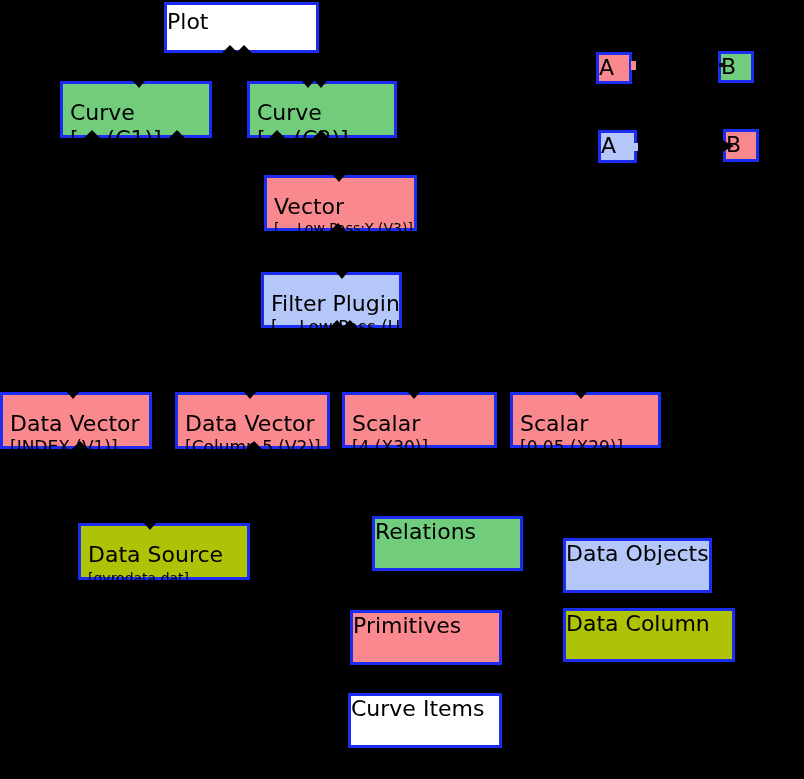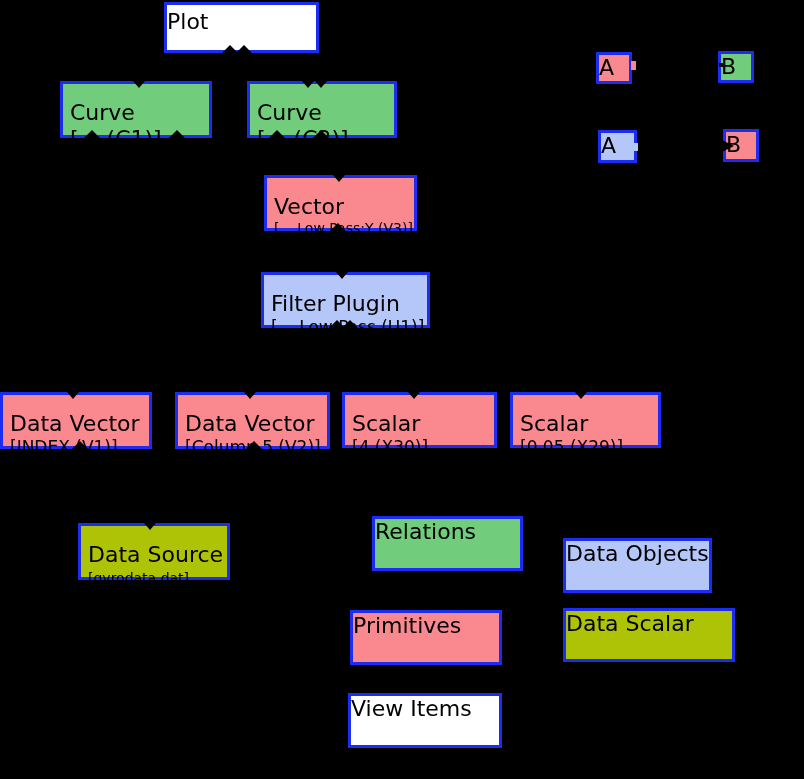--- a/index.html
+++ b/index.html
@@ -59,21 +59,21 @@
   <div class="node fill-green" style="left:247px;top:81px;width:150px;height:57px;">
     <div class="title">Curve</div>
     <div class="subtitle big">[... (C2)]</div>
   </div>
 
   <div class="node fill-pink" style="left:264px;top:175px;width:153px;height:56px;">
     <div class="title">Vector</div>
     <div class="subtitle small">[... Low Pass:Y (V3)]</div>
   </div>
 
-  <div class="node fill-blue" style="left:261px;top:272px;width:169px;height:56px;">
+  <div class="node fill-blue" style="left:261px;top:272px;width:141px;height:56px;">
     <div class="title">Filter Plugin</div>
     <div class="subtitle">[... Low Pass (U1)]</div>
   </div>
 
   <div class="node fill-pink" style="left:0px;top:392px;width:152px;height:57px;">
     <div class="title">Data Vector</div>
     <div class="subtitle">[INDEX (V1)]</div>
   </div>
 
   <div class="node fill-pink" style="left:175px;top:392px;width:155px;height:57px;">
@@ -84,21 +84,21 @@
   <div class="node fill-pink" style="left:342px;top:392px;width:155px;height:56px;">
     <div class="title">Scalar</div>
     <div class="subtitle">[4 (X30)]</div>
   </div>
 
   <div class="node fill-pink" style="left:510px;top:392px;width:151px;height:56px;">
     <div class="title">Scalar</div>
     <div class="subtitle">[0.05 (X29)]</div>
   </div>
 
-  <div class="node fill-olive" style="left:78px;top:523px;width:152px;height:57px;">
+  <div class="node fill-olive" style="left:78px;top:523px;width:172px;height:57px;">
     <div class="title">Data Source</div>
     <div class="subtitle" style="font-size:14px;text-decoration:underline;">[gyrodata.dat]</div>
   </div>
 
   <div class="node fill-pink centered key-box" style="left:596px;top:52px;width:36px;height:32px;">
     <div class="title">A</div>
   </div>
   <div class="node fill-green centered key-box" style="left:718px;top:51px;width:36px;height:32px;">
     <div class="title">B</div>
   </div>
@@ -112,24 +112,24 @@
   <div class="node fill-green centered legend-box" style="left:372px;top:516px;width:151px;height:55px;">
     <div class="title">Relations</div>
   </div>
   <div class="node fill-blue centered legend-box" style="left:563px;top:538px;width:149px;height:55px;">
     <div class="title">Data Objects</div>
   </div>
   <div class="node fill-pink centered legend-box" style="left:350px;top:610px;width:152px;height:55px;">
     <div class="title">Primitives</div>
   </div>
   <div class="node fill-olive centered legend-box" style="left:563px;top:608px;width:172px;height:54px;">
-    <div class="title">Data Scalar</div>
+    <div class="title">Data Column</div>
   </div>
   <div class="node fill-white centered legend-box" style="left:348px;top:693px;width:154px;height:55px;">
-    <div class="title">View Items</div>
+    <div class="title">Curve Items</div>
   </div>
 
   <div class="notch up" style="left:222px;top:45px;"></div>
   <div class="notch up" style="left:236px;top:45px;"></div>
   <div class="notch down" style="left:133px;top:81px;"></div>
   <div class="notch up" style="left:84px;top:130px;"></div>
   <div class="notch up" style="left:169px;top:130px;"></div>
   <div class="notch down" style="left:302px;top:81px;"></div>
   <div class="notch down" style="left:315px;top:81px;"></div>
   <div class="notch up" style="left:269px;top:130px;"></div>

